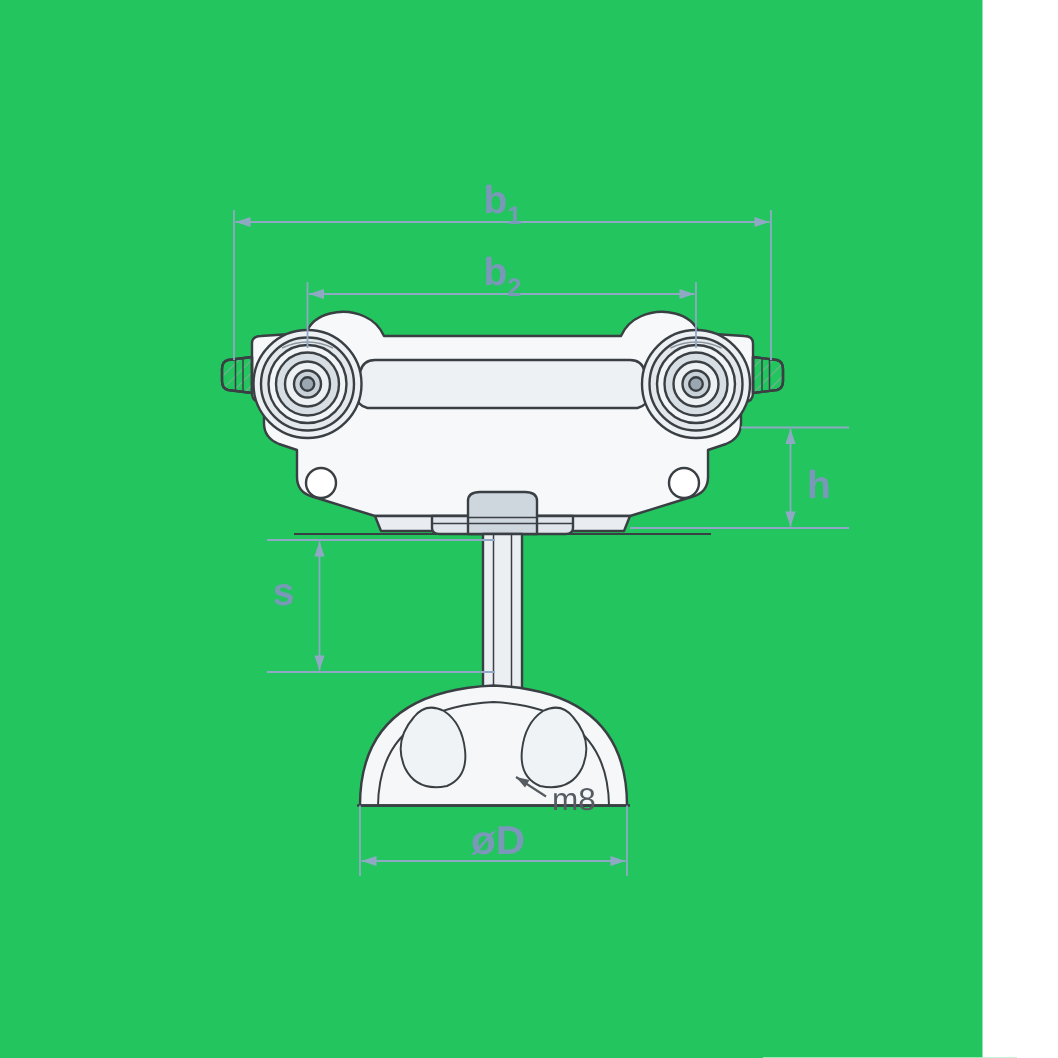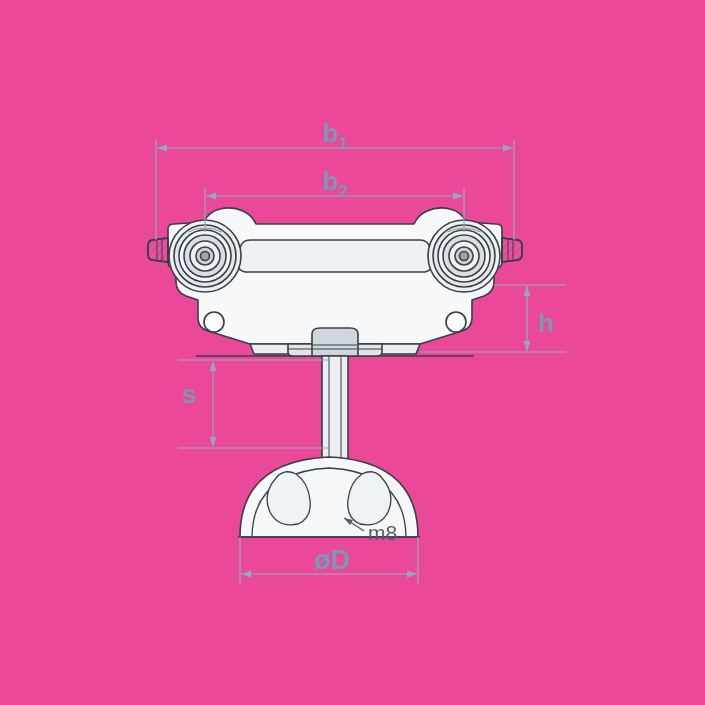--- a/index.html
+++ b/index.html
@@ -8,23 +8,23 @@
     background: #ffffff;
   }
   body {
     width: 705px;
     height: 705px;
     font-family: "Liberation Sans", sans-serif;
     overflow: hidden;
   }
   #stage {
     position: relative;
-    width: 705px;
+    width: 655px;
     height: 705px;
-    background: #ec4899;
+    background: #22c55e;
   }
   svg#drawing {
     position: absolute;
     left: 0;
     top: 0;
     width: 705px;
     height: 705px;
     display: block;
   }
   .dim-label {

